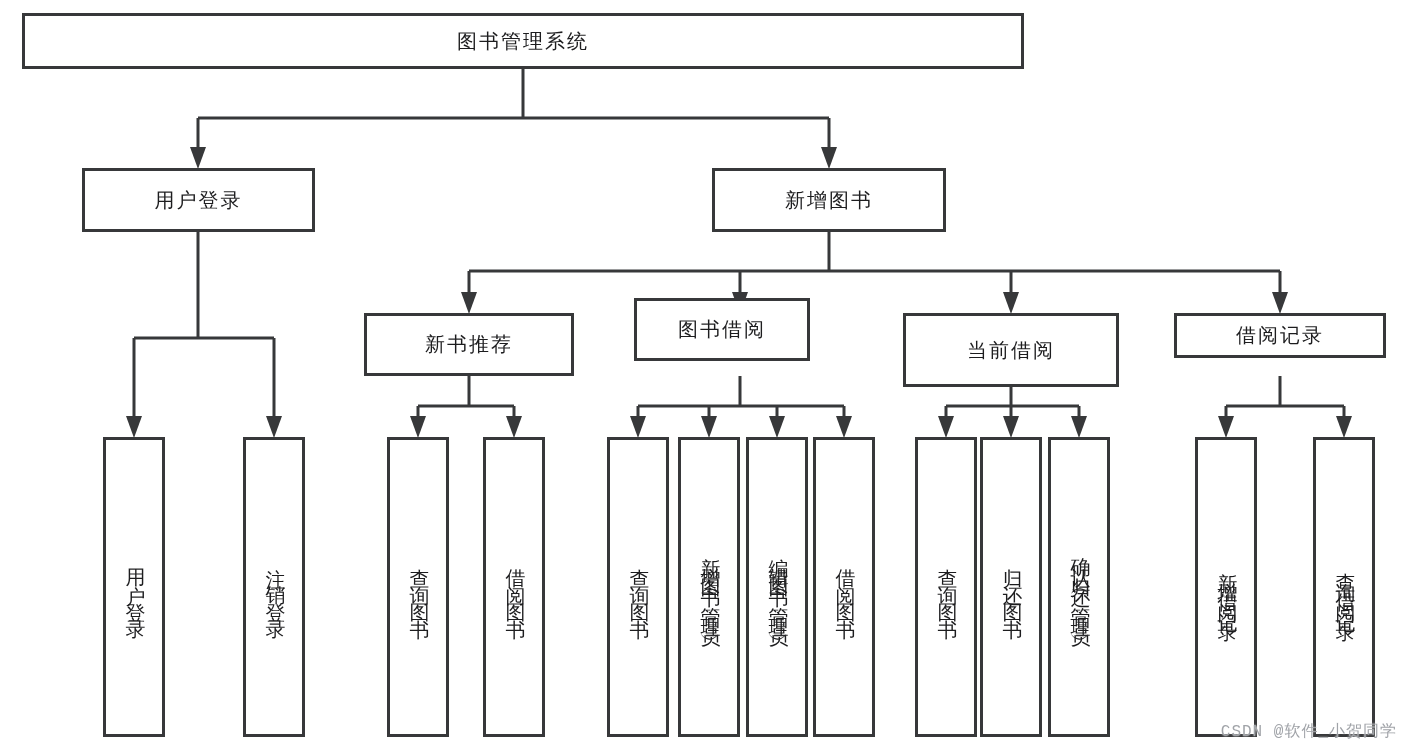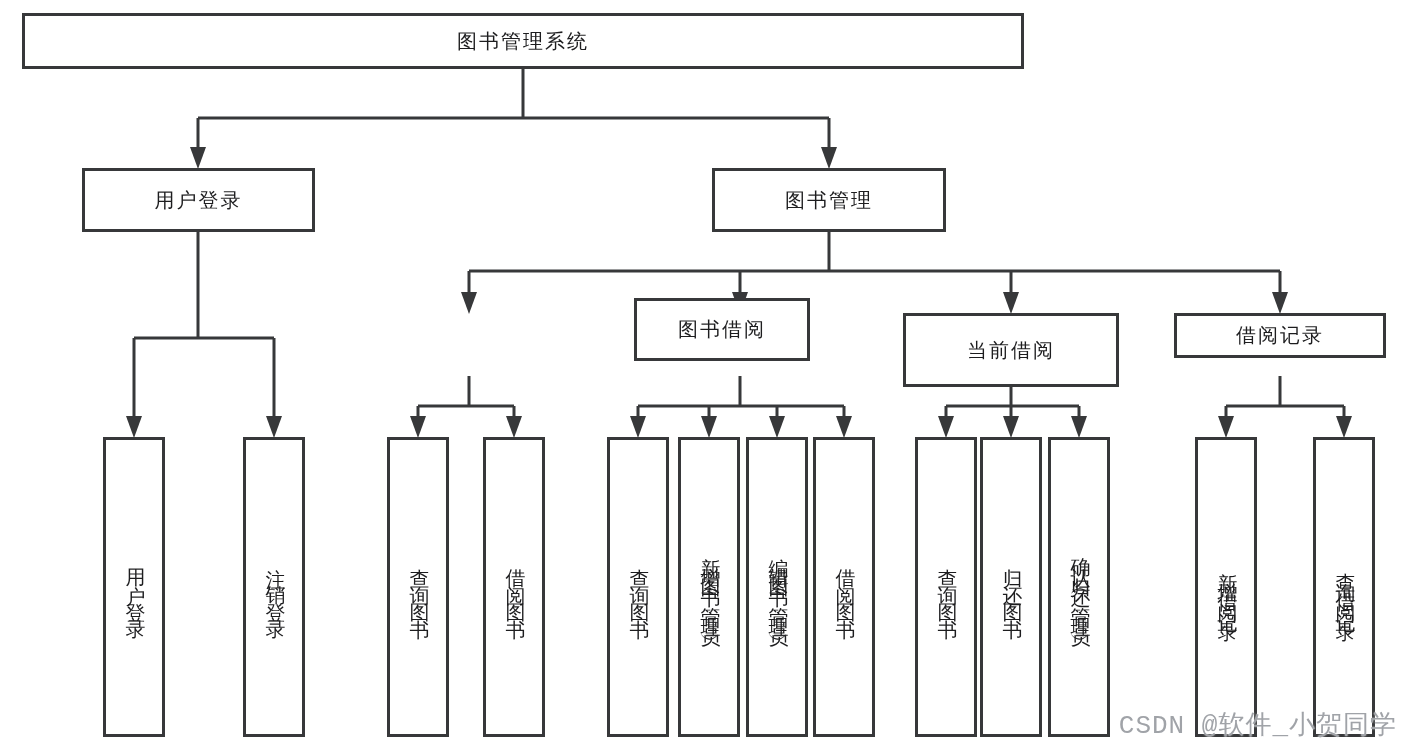--- a/index.html
+++ b/index.html
@@ -31,21 +31,21 @@
   .leaf span{
     writing-mode:vertical-rl;
     letter-spacing:10px;
     line-height:1;
     font-size:20px;
   }
   .leaf.loose span{letter-spacing:17px;}
   .watermark{
     position:absolute;
     right:8px;bottom:5px;
-    font-size:26px;
+    font-size:16px;
     color:var(--watermark);
     letter-spacing:1px;
     z-index:3;
     white-space:nowrap;
     text-shadow:0 0 2px #ffffff;
   }
 </style>
 </head>
 <body>
 
@@ -91,23 +91,26 @@
   </svg>
 
   <div class="box" style="left:22px;top:13px;width:1002px;height:56px">
     <span>图书管理系统</span>
   </div>
 
   <div class="box" style="left:82px;top:168px;width:233px;height:64px">
     <span>用户登录</span>
   </div>
   <div class="box" style="left:712px;top:168px;width:234px;height:64px">
-    <span>图书管理</span>
+    <span>新增图书</span>
   </div>
 
+  <div class="box" style="left:364px;top:313px;width:210px;height:63px">
+    <span>新书推荐</span>
+  </div>
   <div class="box" style="left:634px;top:298px;width:176px;height:63px">
     <span>图书借阅</span>
   </div>
   <div class="box" style="left:903px;top:313px;width:216px;height:74px">
     <span>当前借阅</span>
   </div>
   <div class="box" style="left:1174px;top:313px;width:212px;height:45px">
     <span>借阅记录</span>
   </div>
 

